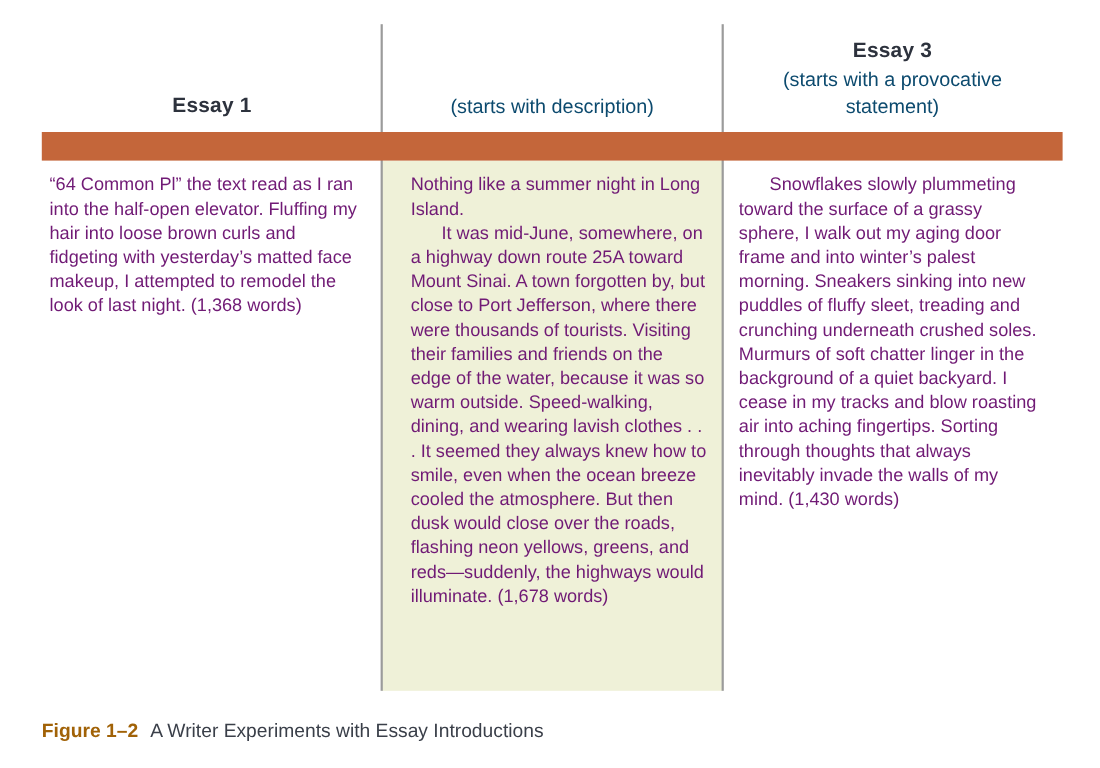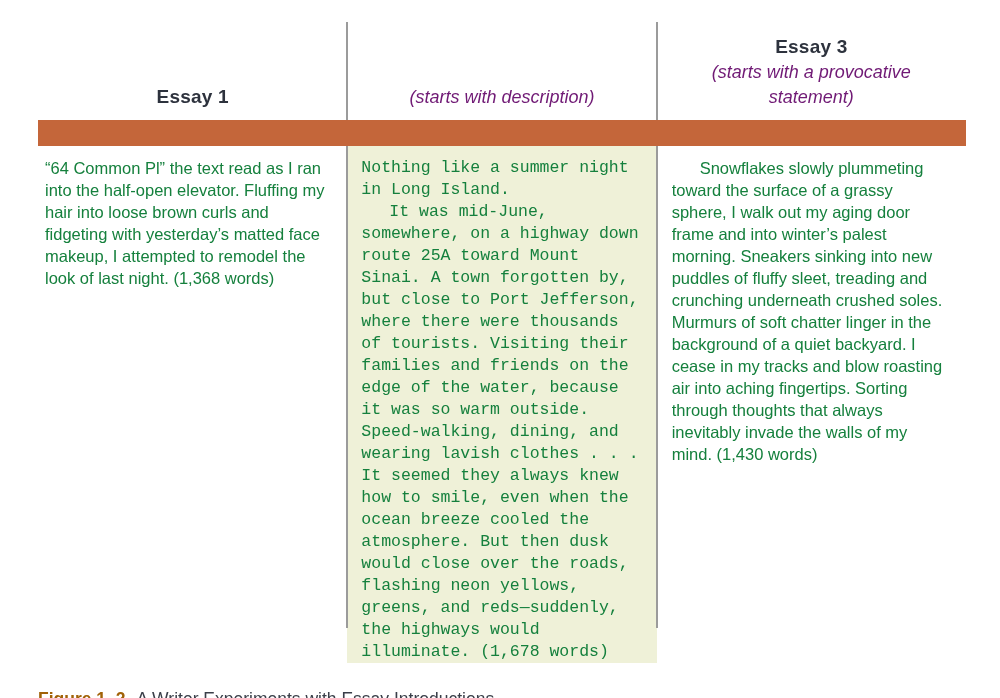--- a/index.html
+++ b/index.html
@@ -48,24 +48,23 @@
     padding-bottom: 10px;
   }
   .htitle {
     font-weight: bold;
     font-size: 19px;
     line-height: 26px;
     color: #2d323d;
     letter-spacing: 0.2px;
   }
   .hsub {
-    font-style: italic;
     font-size: 18px;
     line-height: 25px;
-    color: #701a75;
+    color: #0c4a6e;
   }
   .hcell.h3 .hsub {
     max-width: 248px;
     margin: 0 auto;
   }
 
   
   .orange-bar {
     position: relative;
     height: 26px;
@@ -78,26 +77,26 @@
     position: relative;
     display: grid;
     grid-template-columns: 1fr 1fr 1fr;
     min-height: 482px;
     z-index: 0;
   }
   .bcell {
     padding-top: 11px;
     font-size: 16.5px;
     line-height: 22px;
-    color: #15803d;
+    color: #701a75;
   }
   .bcell p { margin: 0; }
   .bcell p.indent { text-indent: 28px; }
   .bcell.c1 { padding-left: 7px;  padding-right: 18px; }
-  .bcell.c2 { padding-left: 14px; padding-right: 14px; font-family: Liberation Mono, monospace; }
+  .bcell.c2 { padding-left: 26px; padding-right: 14px; }
   .bcell.c3 { padding-left: 15px; padding-right: 16px; }
   .bcell.shaded {
     background: var(--col2_bg, #eff1d8);
     z-index: 2;
     position: relative;
   }
 
   
   .caption {
     margin-left: 38px;

